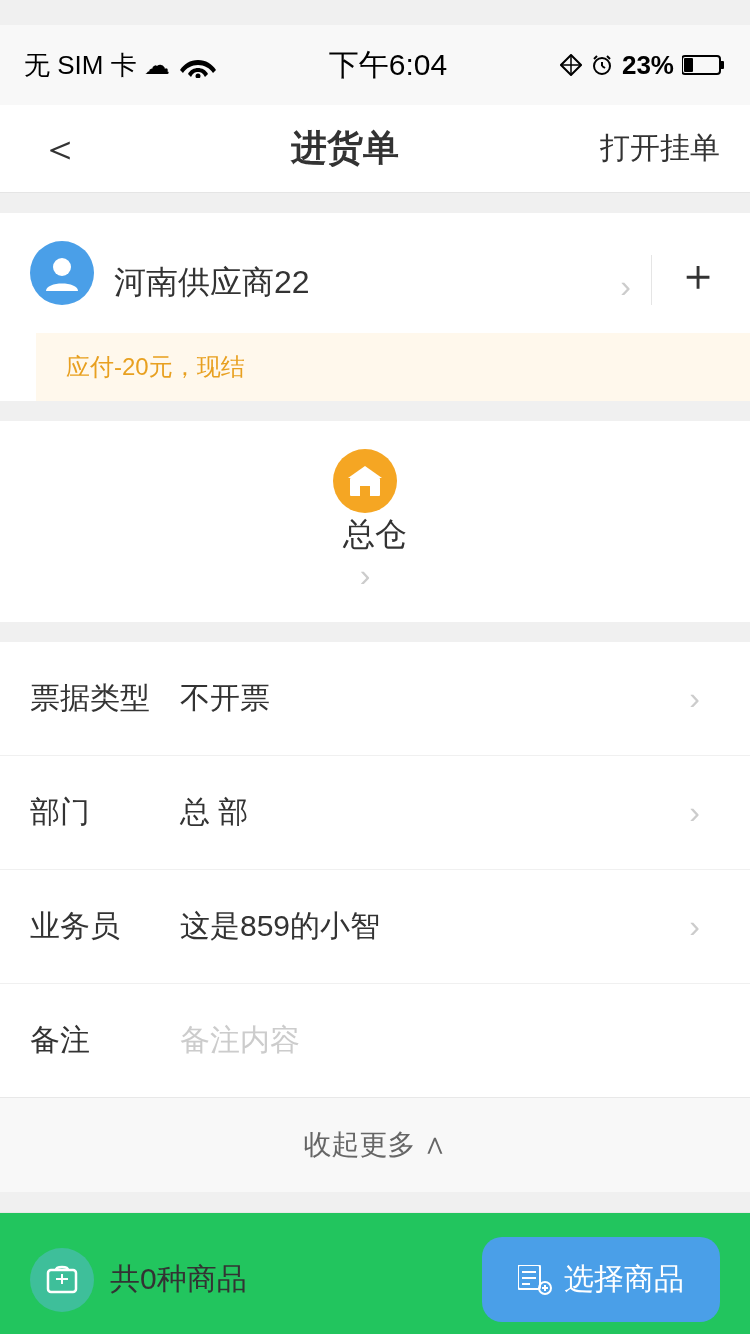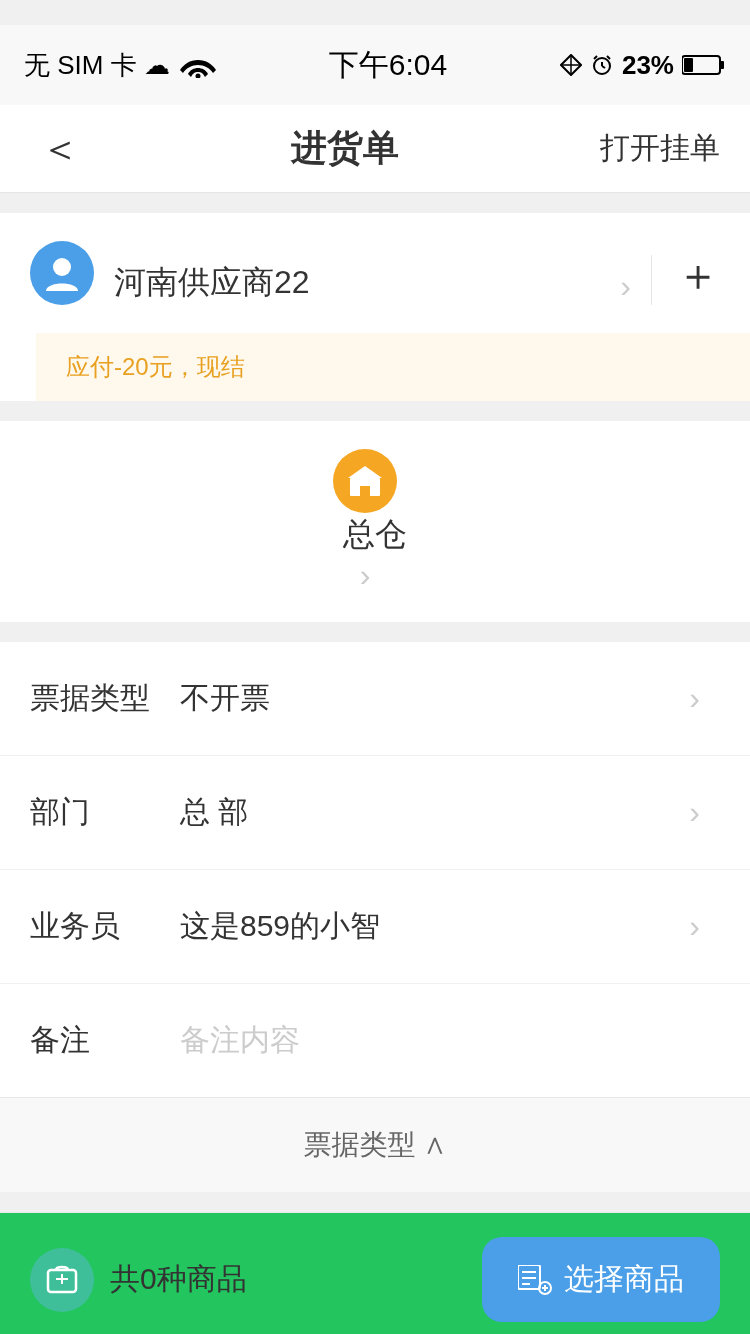--- a/index.html
+++ b/index.html
@@ -325,21 +325,21 @@
     <span class="chevron-icon">›</span>
   </div>
 
   <div class="form-row" style="border-bottom: none;">
     <span class="form-label">备注</span>
     <span class="form-placeholder">备注内容</span>
   </div>
 </div>
 
 <div class="collapse-row">
-  <span>票据类型 ∧</span>
+  <span>收起更多 ∧</span>
 </div>
 
 <div class="section-gap"></div>
 
 <div class="bottom-bar">
   <div class="bottom-left">
     <div class="cart-icon-wrap">
       <svg width="36" height="36" viewBox="0 0 36 36">
         <rect x="4" y="8" width="28" height="22" rx="3" fill="none" stroke="#fff" stroke-width="2.5"></rect>
         <path d="M12 8 C12 4 24 4 24 8" fill="none" stroke="#fff" stroke-width="2.5"></path>

